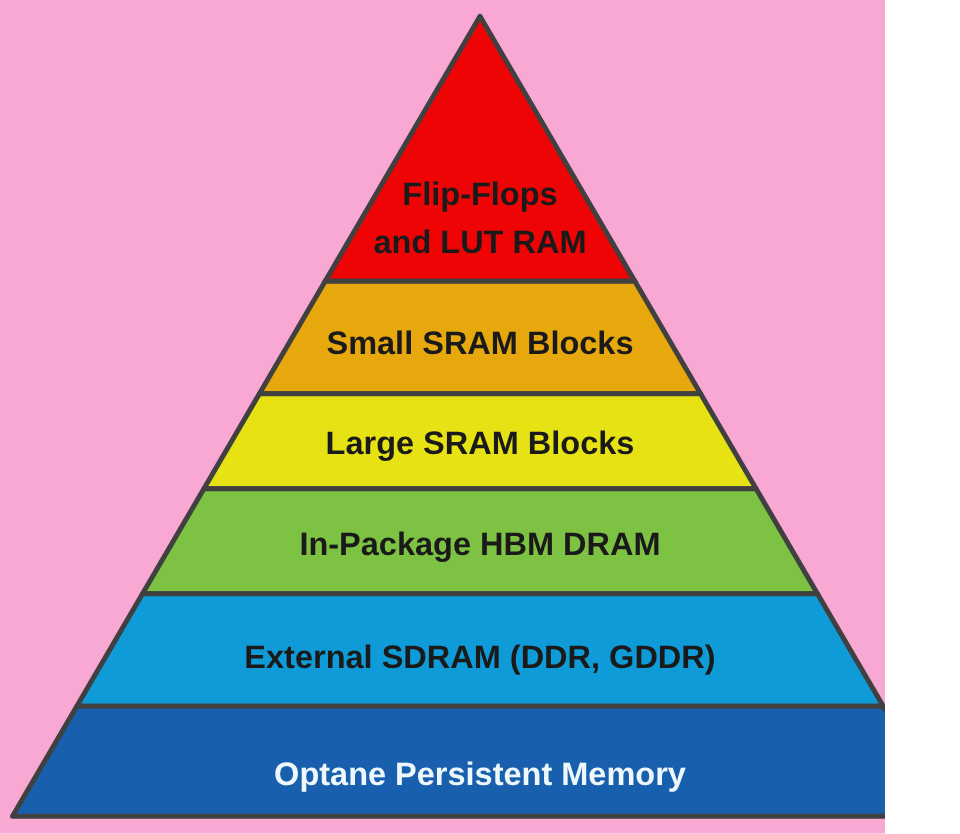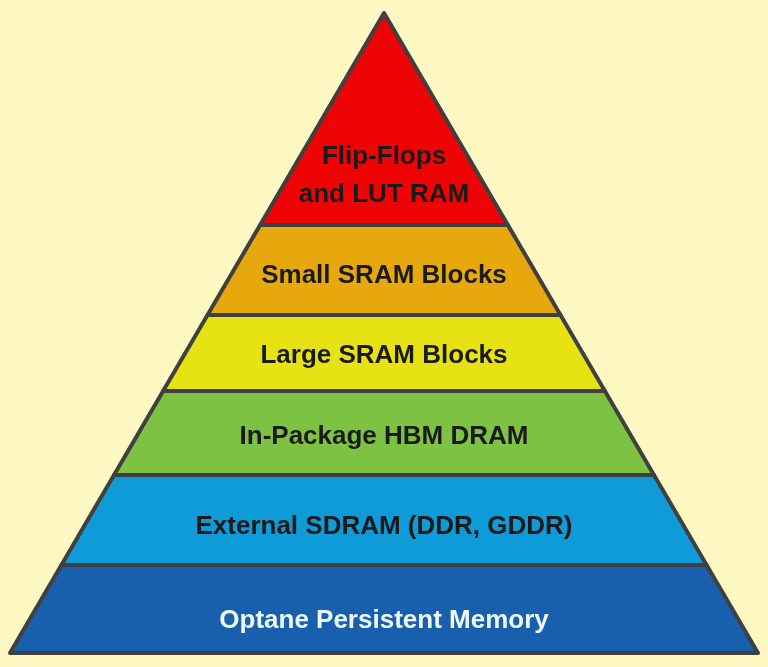--- a/index.html
+++ b/index.html
@@ -2,23 +2,23 @@
 <html><head>
 <meta charset="utf-8">
 <style>
   html, body {
     margin: 0;
     padding: 0;
     background: #ffffff;
   }
   .stage {
     position: relative;
-    width: 768px;
+    width: 708px;
     height: 667px;
-    background: #fef9c3;
+    background: #f9a8d4;
     overflow: hidden;
   }
   svg { display: block; }
   .lvl-label {
     font-family: "Liberation Sans", sans-serif;
     font-weight: 700;
     font-size: 26px;
     letter-spacing: 0px;
   }
 </style>

